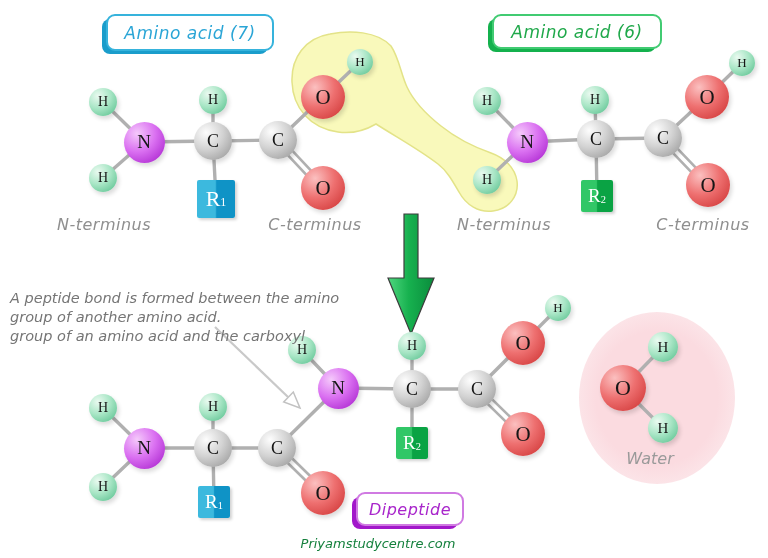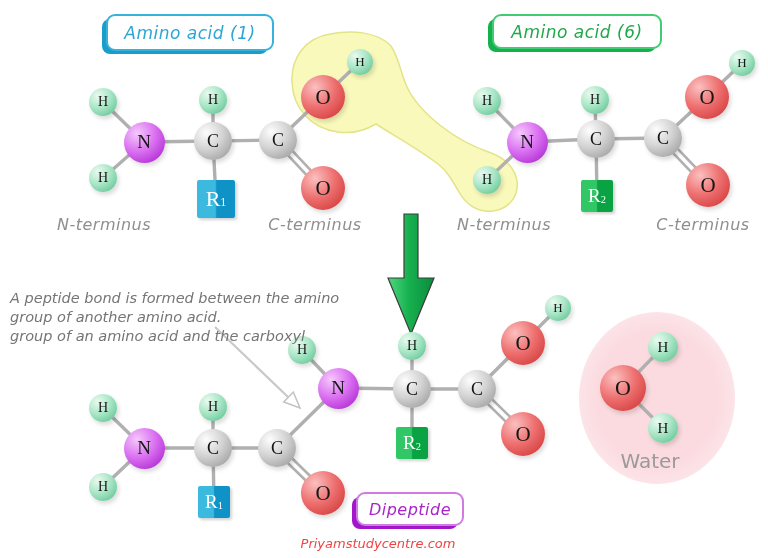--- a/index.html
+++ b/index.html
@@ -32,22 +32,22 @@
               box-shadow:-5px 4px 0 -1px #14b14d;color:#1fa84a;font-size:17px;}
   #lbl-dipeptide{left:356px;top:492px;width:104px;height:30px;border:2px solid #d07ae2;
               box-shadow:-5px 4px 0 -1px #a217ca;color:#a825cb;font-size:16px;}
   
   .terminus{position:absolute;top:215px;width:110px;text-align:center;color:#8f8f8f;
             font-style:italic;font-size:16px;letter-spacing:.5px;z-index:4;}
   #term1{left:49px;} #term2{left:260px;} #term3{left:449px;} #term4{left:648px;}
   #annotation{position:absolute;left:10px;top:289px;width:330px;color:#757575;font-style:italic;
               font-size:14.5px;line-height:19px;z-index:4;}
   #water-label{position:absolute;left:598px;top:449px;width:104px;text-align:center;color:#9a9a9a;
-              font-size:20px;z-index:4;}
-  #watermark{position:absolute;left:278px;top:536px;width:200px;text-align:center;color:#ef4444;
+              font-style:italic;font-size:16px;z-index:4;}
+  #watermark{position:absolute;left:278px;top:536px;width:200px;text-align:center;color:#15803d;
               font-style:italic;font-size:13px;z-index:4;}
   
   #water-oval{position:absolute;left:579px;top:312px;width:156px;height:172px;border-radius:50%;
               background:radial-gradient(ellipse at center,#fbdbe0 55%,#fce9ec 80%,#fdf4f5 100%);z-index:1;}
   #atom-layer{position:absolute;left:0;top:0;width:768px;height:558px;z-index:3;}
   #bond-layer{z-index:2;}
 </style>
 </head>
 <body>
 
@@ -148,21 +148,21 @@
       <div class="Rsq R2" style="left: 396px; top: 427px; height: 32px; width: 32px; font-size: 19px;">R<sub>2</sub></div>
       <div class="atom C" style="left: 458px; top: 370px; height: 38px; width: 38px; font-size: 18px;">C</div>
       <div class="atom O" style="left: 501px; top: 321px; height: 44px; width: 44px; font-size: 21px;">O</div>
       <div class="atom H" style="left: 545px; top: 295px; height: 26px; width: 26px; font-size: 13px;">H</div>
       <div class="atom O" style="left: 501px; top: 412px; height: 44px; width: 44px; font-size: 21px;">O</div>
       <div class="atom O" style="left: 600px; top: 365px; height: 46px; width: 46px; font-size: 22px;">O</div>
       <div class="atom H" style="left: 648px; top: 332px; height: 30px; width: 30px; font-size: 15px;">H</div>
       <div class="atom H" style="left: 648px; top: 413px; height: 30px; width: 30px; font-size: 15px;">H</div>
     </div>
 
-  <div class="badge" id="lbl-amino1">Amino acid (1)</div>
+  <div class="badge" id="lbl-amino1">Amino acid (7)</div>
   <div class="badge" id="lbl-amino2">Amino acid (6)</div>
   <div class="badge" id="lbl-dipeptide">Dipeptide</div>
 
   <div class="terminus" id="term1">N-terminus</div>
   <div class="terminus" id="term2">C-terminus</div>
   <div class="terminus" id="term3">N-terminus</div>
   <div class="terminus" id="term4">C-terminus</div>
 
   <div id="annotation">
     <div>A peptide bond is formed between the amino</div>

